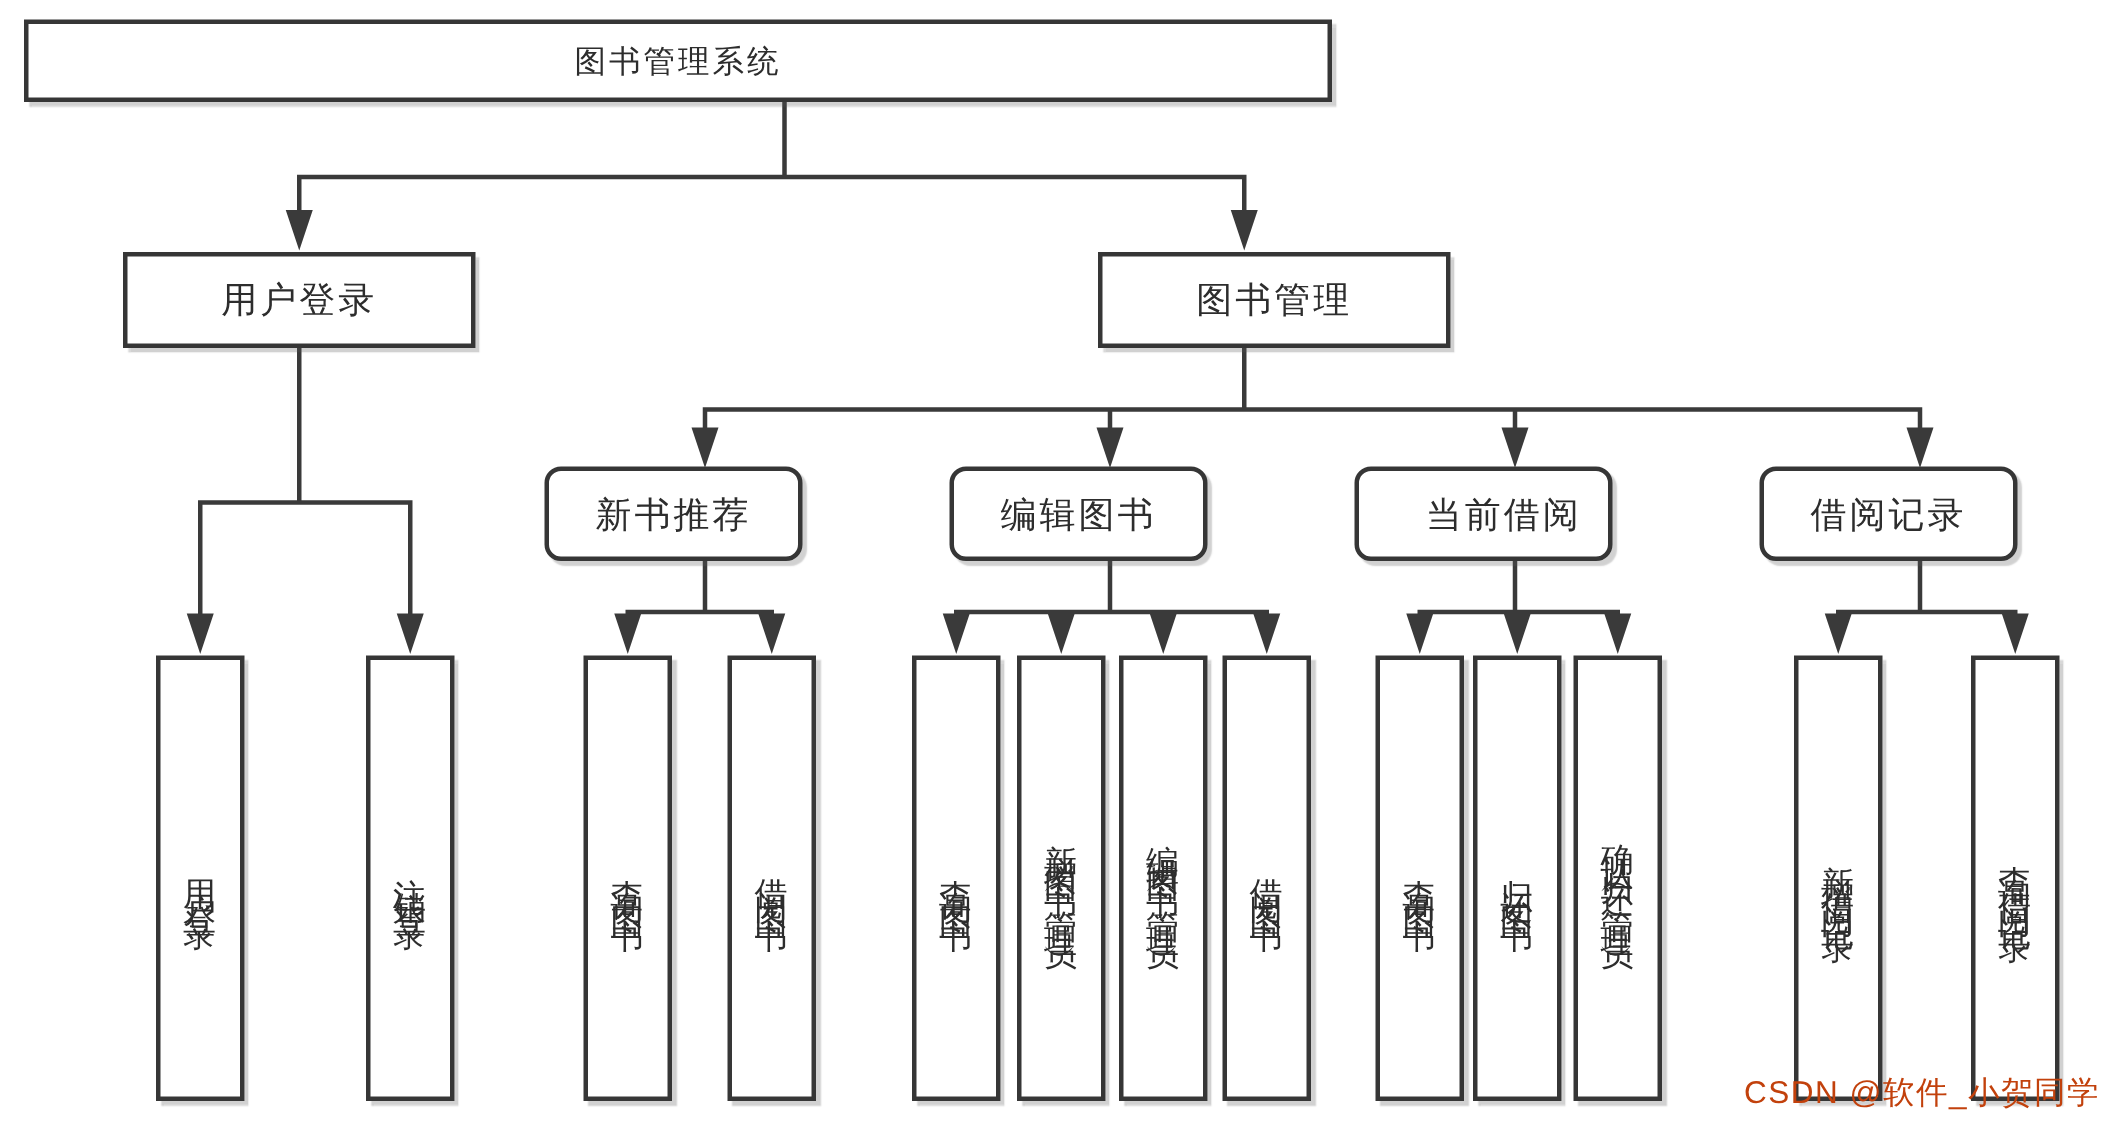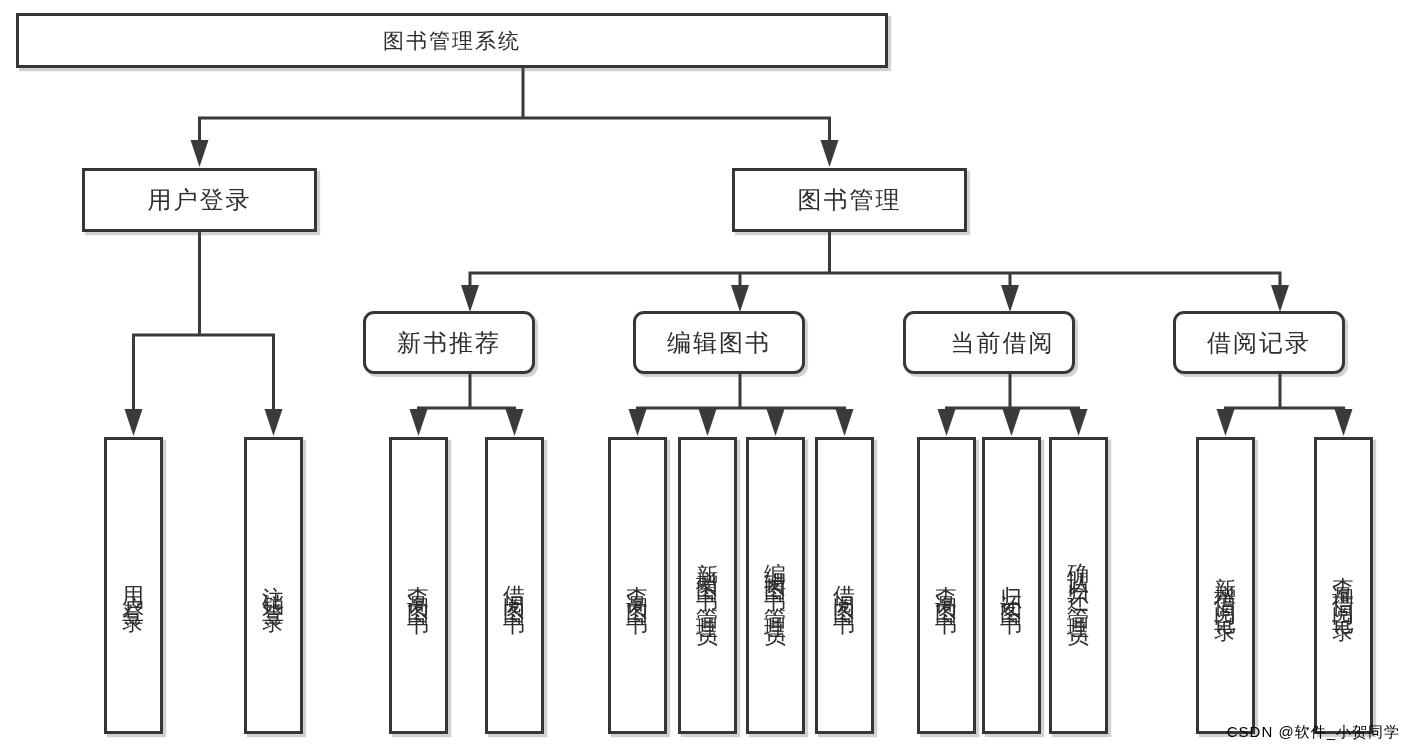--- a/index.html
+++ b/index.html
@@ -45,22 +45,22 @@
     top: 437px; width: 59px; height: 297px;
     font-size: 22px;
     writing-mode: vertical-lr;
     letter-spacing: 9px;
     line-height: 59px;
   }
   .watermark {
     position: absolute;
     right: 5px;
     bottom: 5px;
-    font-size: 15px;
-    color: #000000;
+    font-size: 21px;
+    color: #c2410c;
     letter-spacing: 1px;
     z-index: 5;
     white-space: nowrap;
   }
 </style>
 </head>
 <body>
 
 <div class="stage">
 

